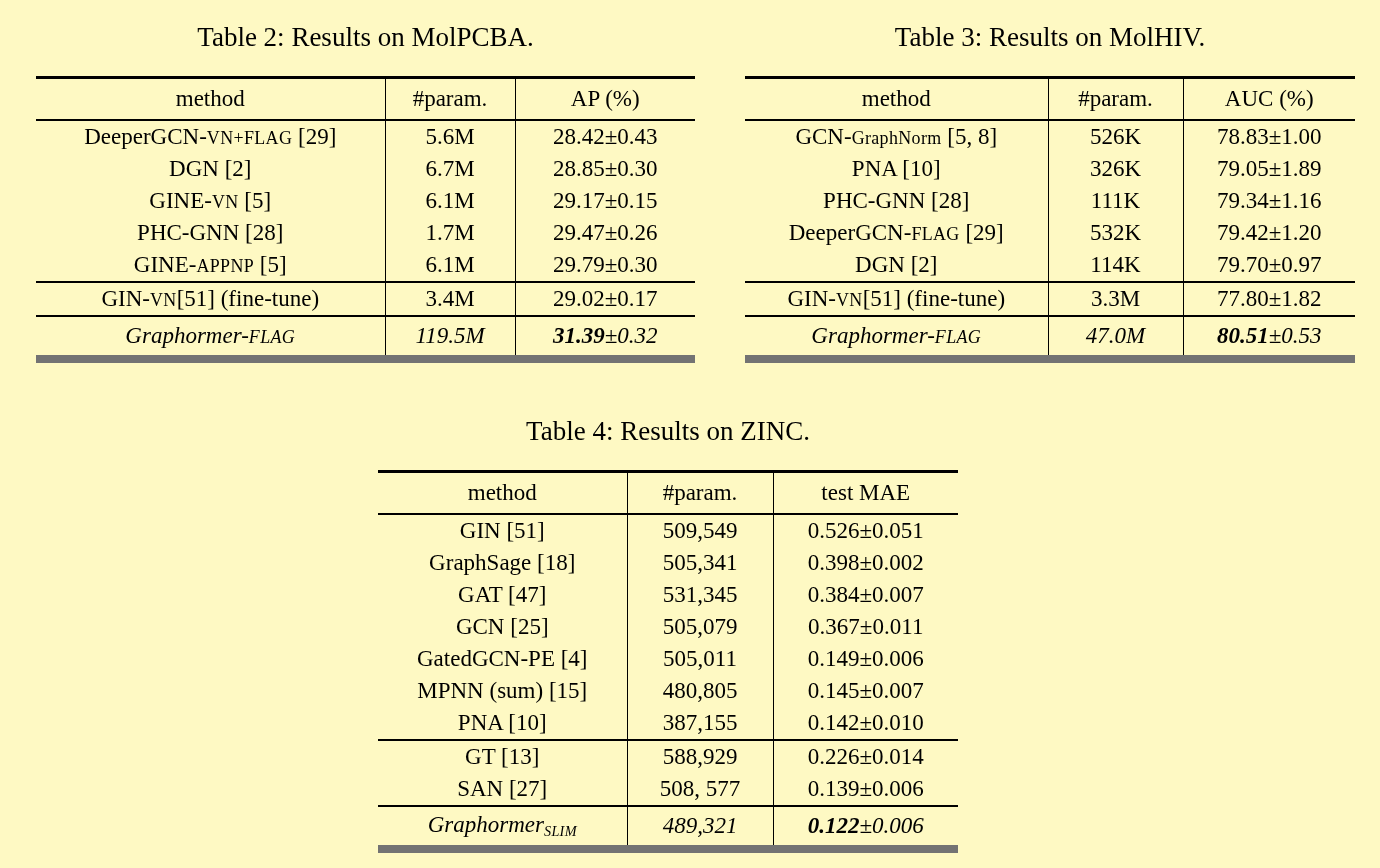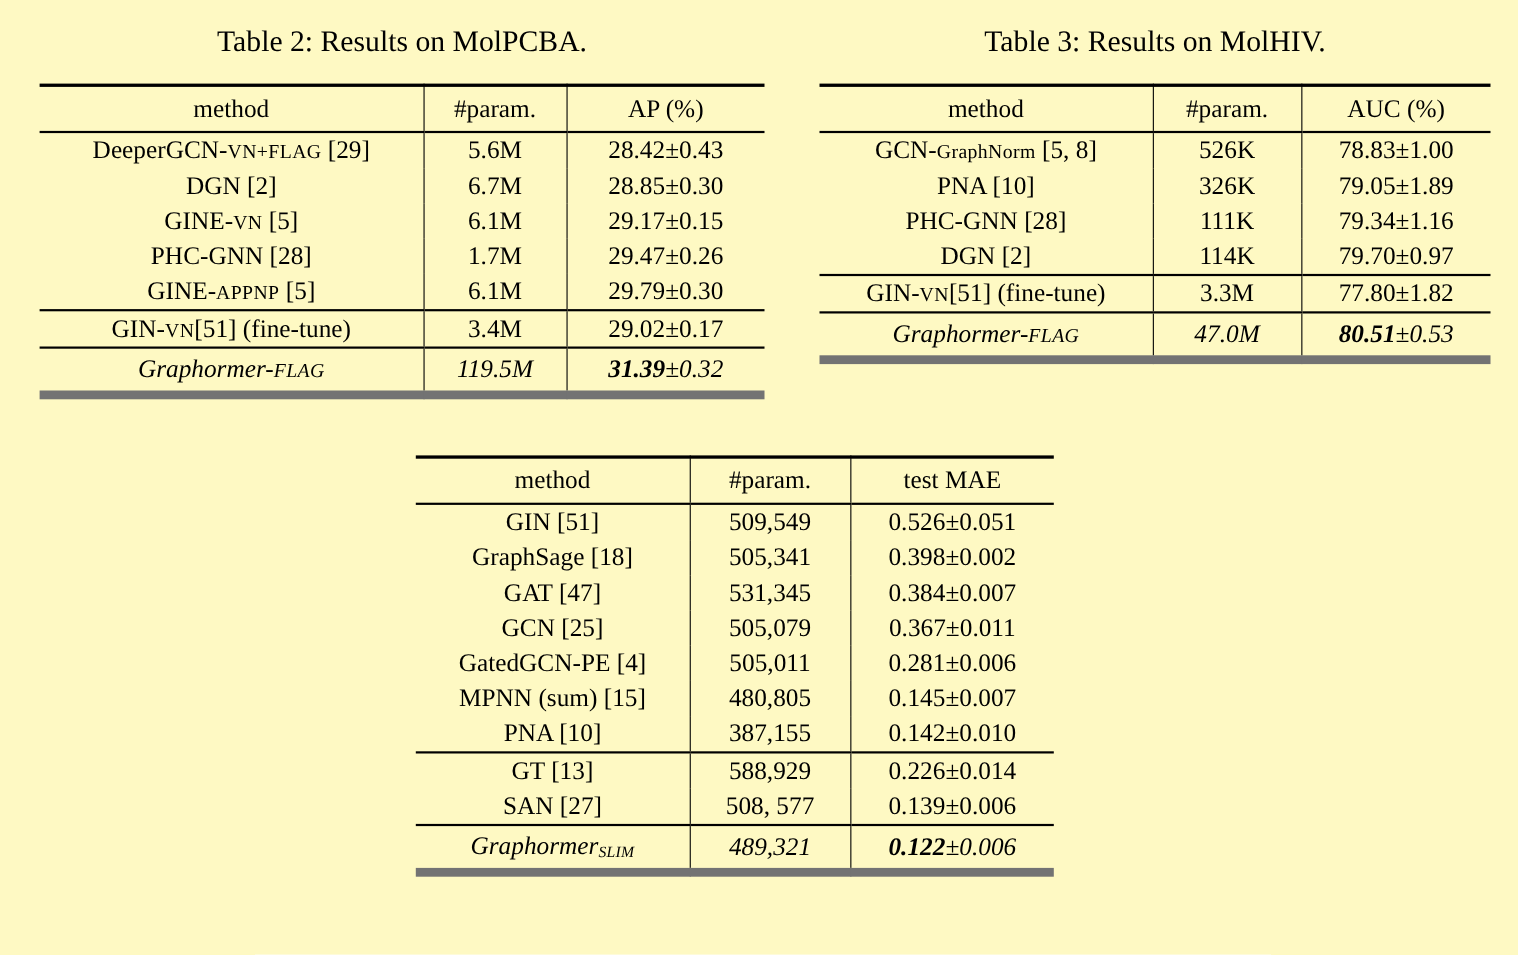--- a/index.html
+++ b/index.html
@@ -162,39 +162,45 @@
             <td><span>PNA [10]</span></td>
             <td>326K</td>
             <td><span>79.05</span><span>±1.89</span></td>
           </tr>
           <tr>
             <td><span>PHC-GNN [28]</span></td>
             <td>111K</td>
             <td><span>79.34</span><span>±1.16</span></td>
           </tr>
           <tr>
+            <td><span>DeeperGCN-</span><span class="sc">FLAG</span><span> [29]</span></td>
+            <td>532K</td>
+            <td><span>79.42</span><span>±1.20</span></td>
+          </tr>
+          <tr>
             <td><span>DGN [2]</span></td>
             <td>114K</td>
             <td><span>79.70</span><span>±0.97</span></td>
           </tr>
           <tr class="group-first">
             <td><span>GIN-</span><span class="sc">VN</span><span>[51] (fine-tune)</span></td>
             <td>3.3M</td>
             <td><span>77.80</span><span>±1.82</span></td>
           </tr>
           <tr class="group-first">
             <td><span>Graphormer-</span><span class="sc">FLAG</span></td>
             <td>47.0M</td>
             <td><span class="bold">80.51</span><span>±0.53</span></td>
           </tr>
         </tbody>
       </table>
   </section>
 
   <section class="tblock" style="left:378px; top:414px; width:580px">
+    <div class="tbl-title">Table 4: Results on ZINC.</div>
     <table class="results" id="rt2">
       <colgroup>
         <col style="width:249px">
           <col style="width:146px">
           <col style="width:185px">
       </colgroup>
     <thead>
           <tr>
             <th>method</th>
             <th>#param.</th>
@@ -218,21 +224,21 @@
             <td><span>0.384</span><span>±0.007</span></td>
           </tr>
           <tr>
             <td><span>GCN [25]</span></td>
             <td>505,079</td>
             <td><span>0.367</span><span>±0.011</span></td>
           </tr>
           <tr>
             <td><span>GatedGCN-PE [4]</span></td>
             <td>505,011</td>
-            <td><span>0.281</span><span>±0.006</span></td>
+            <td><span>0.149</span><span>±0.006</span></td>
           </tr>
           <tr>
             <td><span>MPNN (sum) [15]</span></td>
             <td>480,805</td>
             <td><span>0.145</span><span>±0.007</span></td>
           </tr>
           <tr>
             <td><span>PNA [10]</span></td>
             <td>387,155</td>
             <td><span>0.142</span><span>±0.010</span></td>

